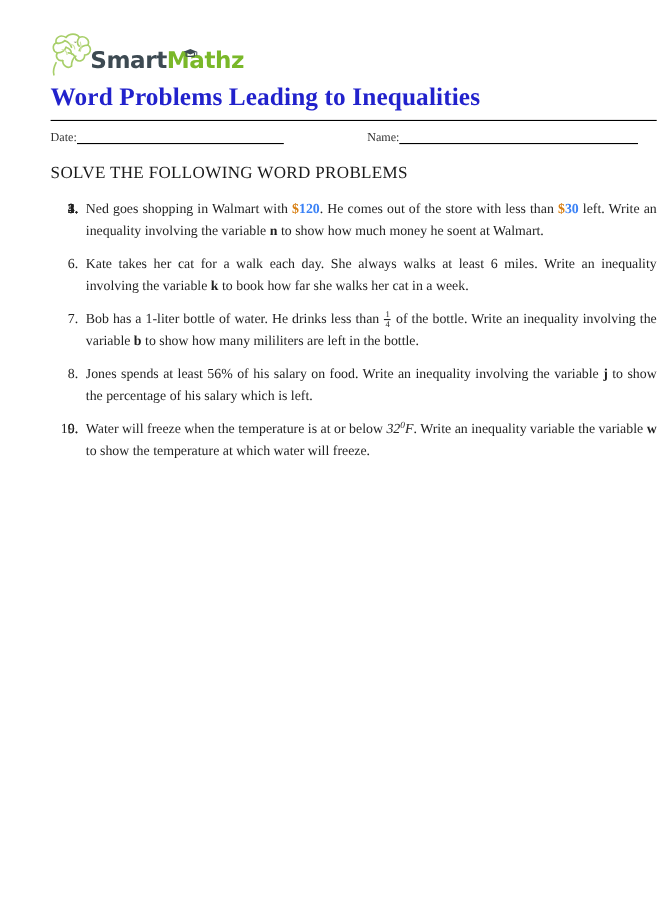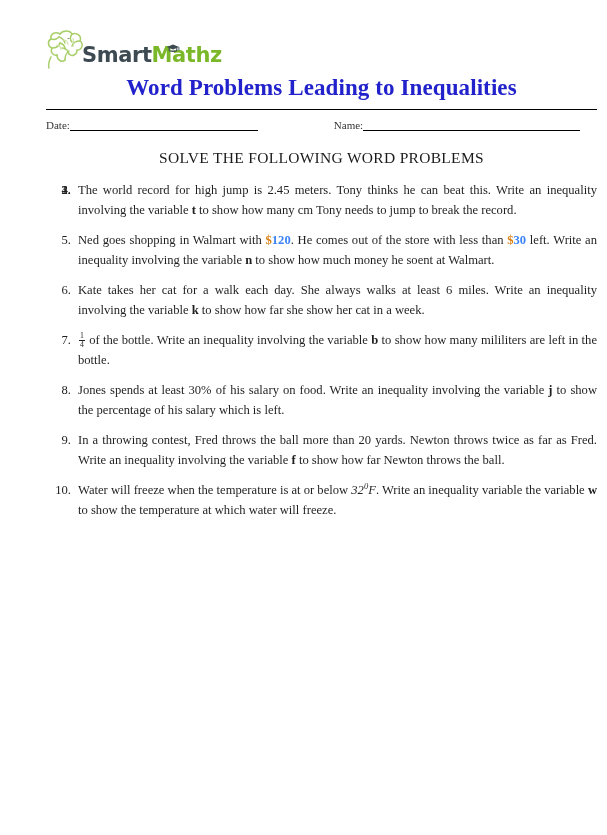--- a/index.html
+++ b/index.html
@@ -68,21 +68,20 @@
 
   
   .doc-title {
     color: #2222cc;
     font-size: 23px;
     font-weight: bold;
     line-height: 1.1;
     margin-top: 7px;
     letter-spacing: 0.1px;
     font-family: "Liberation Serif", "DejaVu Serif", serif;
-    text-align: center;
   }
   .rule {
     border: 0;
     border-top: 1.6px solid #000000;
     margin: 9px 0 0 0;
     width: 551px;
   }
 
   .subtitle {
     font-size: 10.5px;
@@ -104,21 +103,21 @@
     display: inline-block;
     border-bottom: 1.4px solid #000000;
     height: 11px;
   }
   .meta-line.date { width: 188px; }
   .meta-line.name { width: 217px; }
   .meta-spacer { width: 76px; flex: 0 0 auto; }
 
   
   .section-heading {
-    text-align: center;
+    text-align: left;
     font-size: 15.5px;
     margin-top: 18px;
     letter-spacing: 0.3px;
     color: #1a1a1a;
     width: 551px;
   }
 
   
   ol.problems {
     margin: 14px 0 0 0;
@@ -224,23 +223,23 @@
       <span class="meta-label">Name:</span>
       <span class="meta-line name"></span>
     </div>
 
     <div class="section-heading">SOLVE THE FOLLOWING WORD PROBLEMS</div>
 
     <ol class="problems" id="problem-list">
         <li><span class="num">1.</span></li>
         <li><span class="num">2.</span></li>
         <li><span class="num">3.</span></li>
-        <li><span class="num">4.</span><span><span>The world record for high jump is 2.45 meters. Tony thinks he can beat this. Write an inequality involving the variable </span><b class="var">t</b><span> to show how many cm Tony needs to jump to break the record.</span></span></li>
+        <li><span class="num">4.</span></li>
         <li><span class="num">5.</span><span><span>Ned goes shopping in Walmart with </span><span class="money"><span class="sym">$</span><span class="amt">120</span></span><span>. He comes out of the store with less than </span><span class="money"><span class="sym">$</span><span class="amt">30</span></span><span> left. Write an inequality involving the variable </span><b class="var">n</b><span> to show how much money he soent at Walmart.</span></span></li>
-        <li><span class="num">6.</span><span><span>Kate takes her cat for a walk each day. She always walks at least 6 miles. Write an inequality involving the variable </span><b class="var">k</b><span> to show how far she show her cat in a week.</span></span></li>
-        <li><span class="num">7.</span><span><span class="frac"><span class="nu">1</span><span class="de">4</span></span><span> of the bottle. Write an inequality involving the variable </span><b class="var">b</b><span> to show how many mililiters are left in the bottle.</span></span></li>
-        <li><span class="num">8.</span><span><span>Jones spends at least 30% of his salary on food. Write an inequality involving the variable </span><b class="var">j</b><span> to show the percentage of his salary which is left.</span></span></li>
-        <li><span class="num">9.</span><span><span>In a throwing contest, Fred throws the ball more than 20 yards. Newton throws twice as far as Fred. Write an inequality involving the variable </span><b class="var">f</b><span> to show how far Newton throws the ball.</span></span></li>
+        <li><span class="num">6.</span><span><span>Kate takes her cat for a walk each day. She always walks at least 6 miles. Write an inequality involving the variable </span><b class="var">k</b><span> to book how far she walks her cat in a week.</span></span></li>
+        <li><span class="num">7.</span><span><span>Bob has a 1-liter bottle of water. He drinks less than </span><span class="frac"><span class="nu">1</span><span class="de">4</span></span><span> of the bottle. Write an inequality involving the variable </span><b class="var">b</b><span> to show how many mililiters are left in the bottle.</span></span></li>
+        <li><span class="num">8.</span><span><span>Jones spends at least 56% of his salary on food. Write an inequality involving the variable </span><b class="var">j</b><span> to show the percentage of his salary which is left.</span></span></li>
+        <li><span class="num">9.</span></li>
         <li><span class="num">10.</span><span><span>Water will freeze when the temperature is at or below </span><span class="mathit"><span>32</span><span class="sup">0</span><span>F</span></span><span>. Write an inequality variable the variable </span><b class="var">w</b><span> to show the temperature at which water will freeze.</span></span></li>
       </ol>
 
   </div>
 </div>
 
 </body></html>

